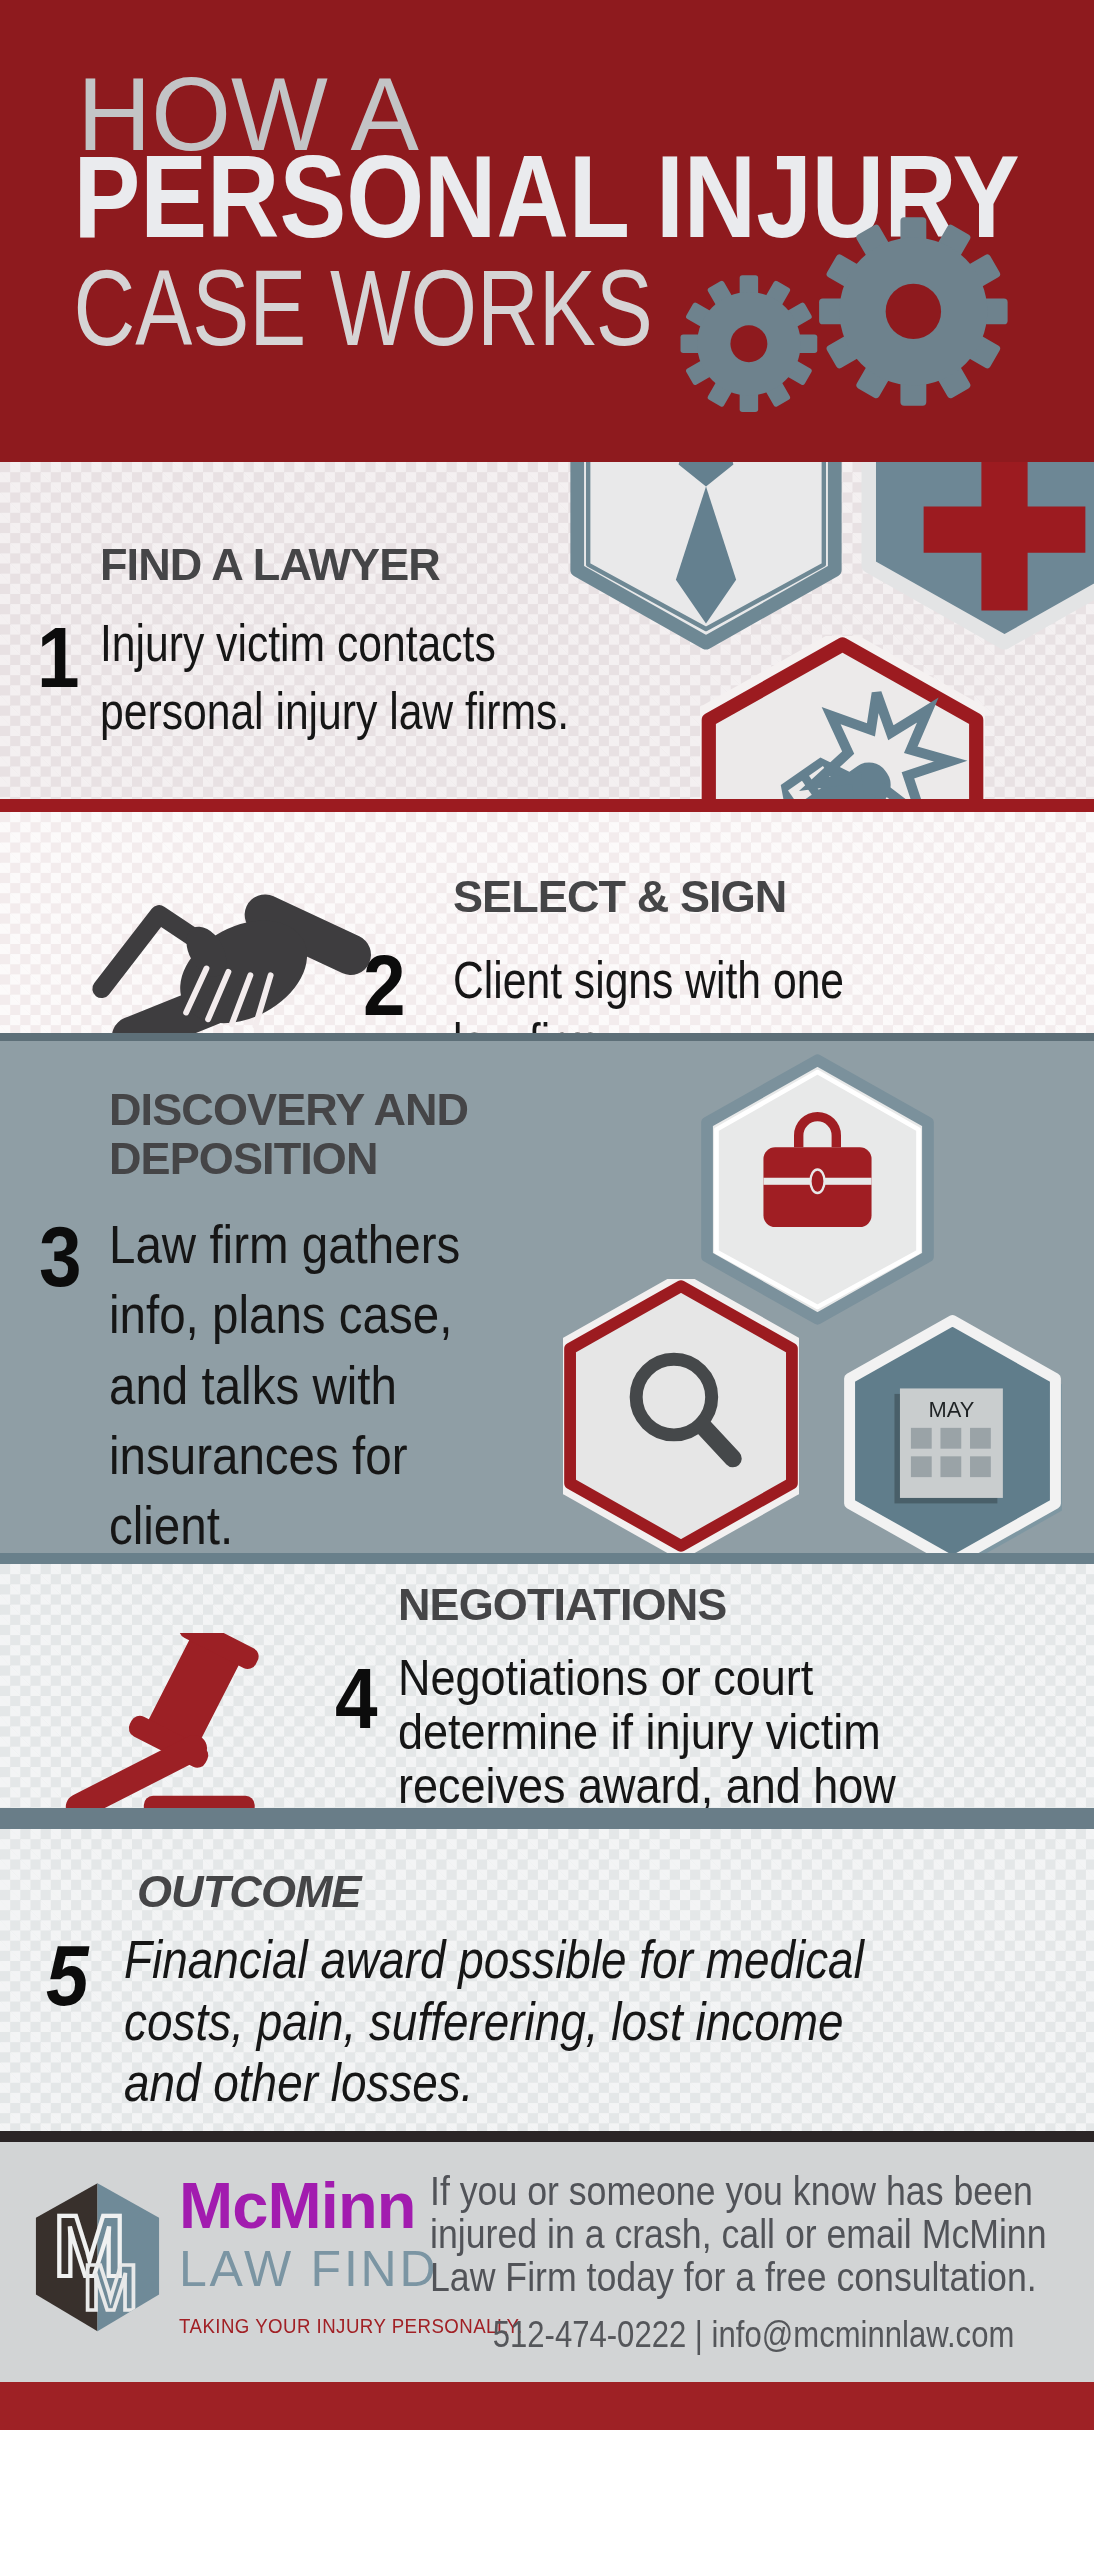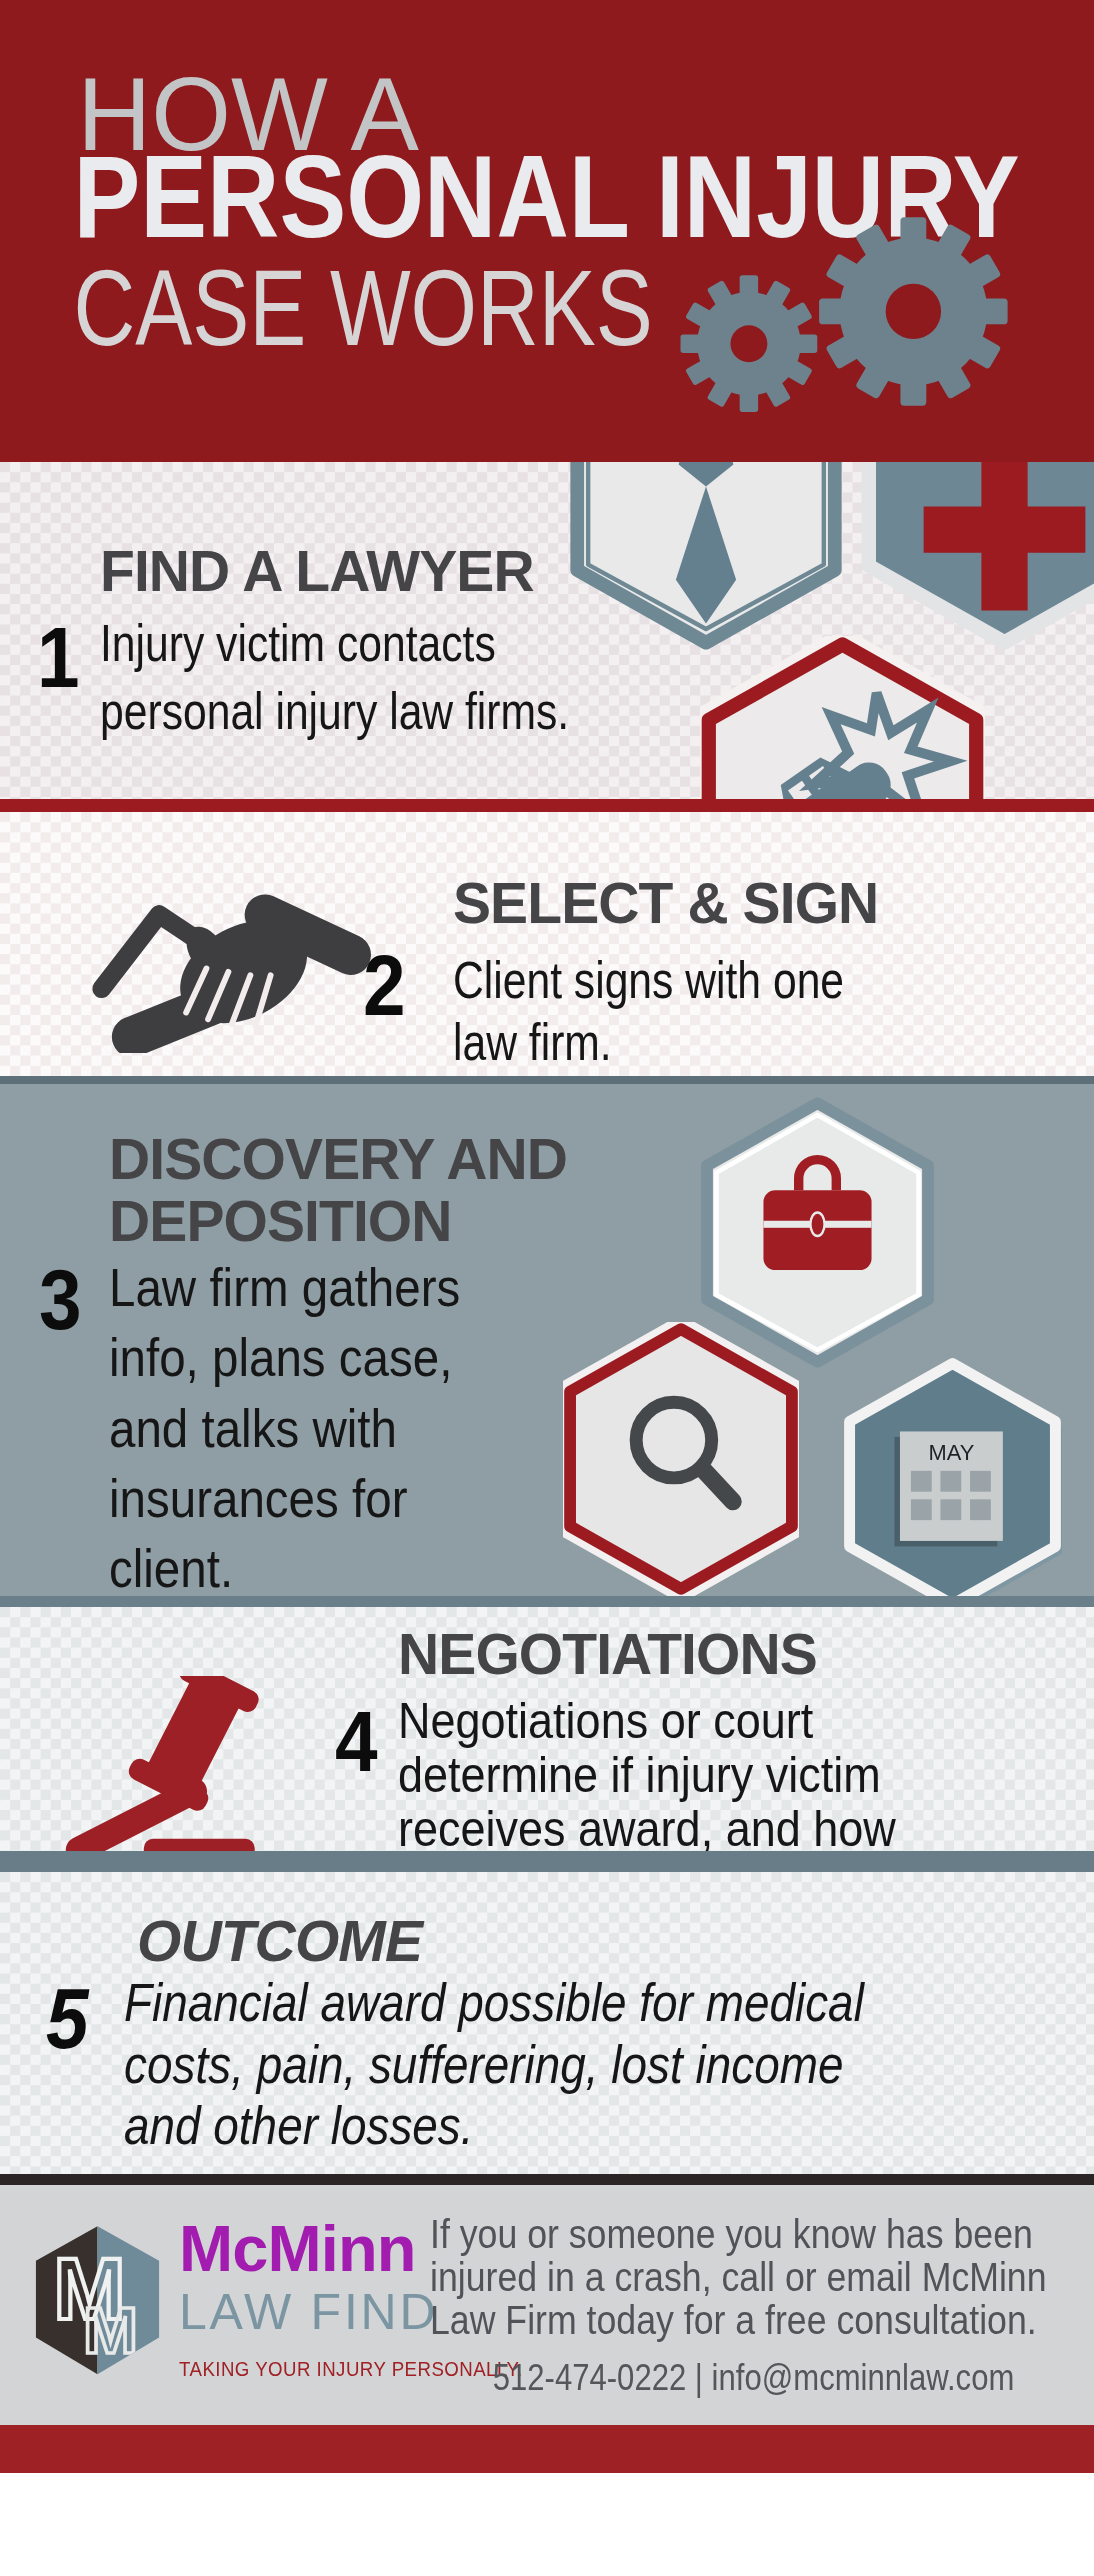--- a/index.html
+++ b/index.html
@@ -28,36 +28,36 @@
     background-size:20.3px 20.3px; background-position:0 0, 10.2px 10.2px;
   }
   .checker3 {
     background-color:#e4e7e8;
     background-image:
       linear-gradient(45deg, rgba(255,255,255,.55) 25%, transparent 25%, transparent 75%, rgba(255,255,255,.55) 75%),
       linear-gradient(45deg, rgba(255,255,255,.55) 25%, transparent 25%, transparent 75%, rgba(255,255,255,.55) 75%);
     background-size:20.3px 20.3px; background-position:0 0, 10.2px 10.2px;
   }
   .s1 { height:337px; }
-  .s2 { height:264px; }
+  .s2 { height:221px; }
   .s3 { height:512px; background:#8f9ea5; }
   .s4 { height:244px;padding-left:27px; }
   .s5 { height:302px;font-style:italic; }
   .divider { width:100%; }
   .div-red    { height:13px; background:#9c1b20; }
   .div-slate1 { height:8.3px;  background:#5d6f78; }
   .div-slate2 { height:11px; background:#69808b; }
   .div-slate3 { height:21px; background:#697d88; }
   .div-dark   { height:11px; background:#2b2526; }
   .footer { height:240px; background:#d2d4d5; }
   .bottom-red { height:48px; background:#9e2125; }
 
   
   .heading {
-    font-weight:bold; font-size:57px; color:#454547;
+    font-weight:bold; font-size:45px; color:#454547;
     letter-spacing:-0.9px; white-space:nowrap; line-height:1.08;
   }
   .bignum {
     font-weight:bold; font-size:85px; color:#0c0c0c; line-height:1;
     transform:scaleX(.9); transform-origin:0 0;
   }
   .bodytext {
     color:#161616; white-space:nowrap; transform-origin:0 0;
   }
   .b1 { font-size:52px; line-height:1.3;  transform:scaleX(.82); }

